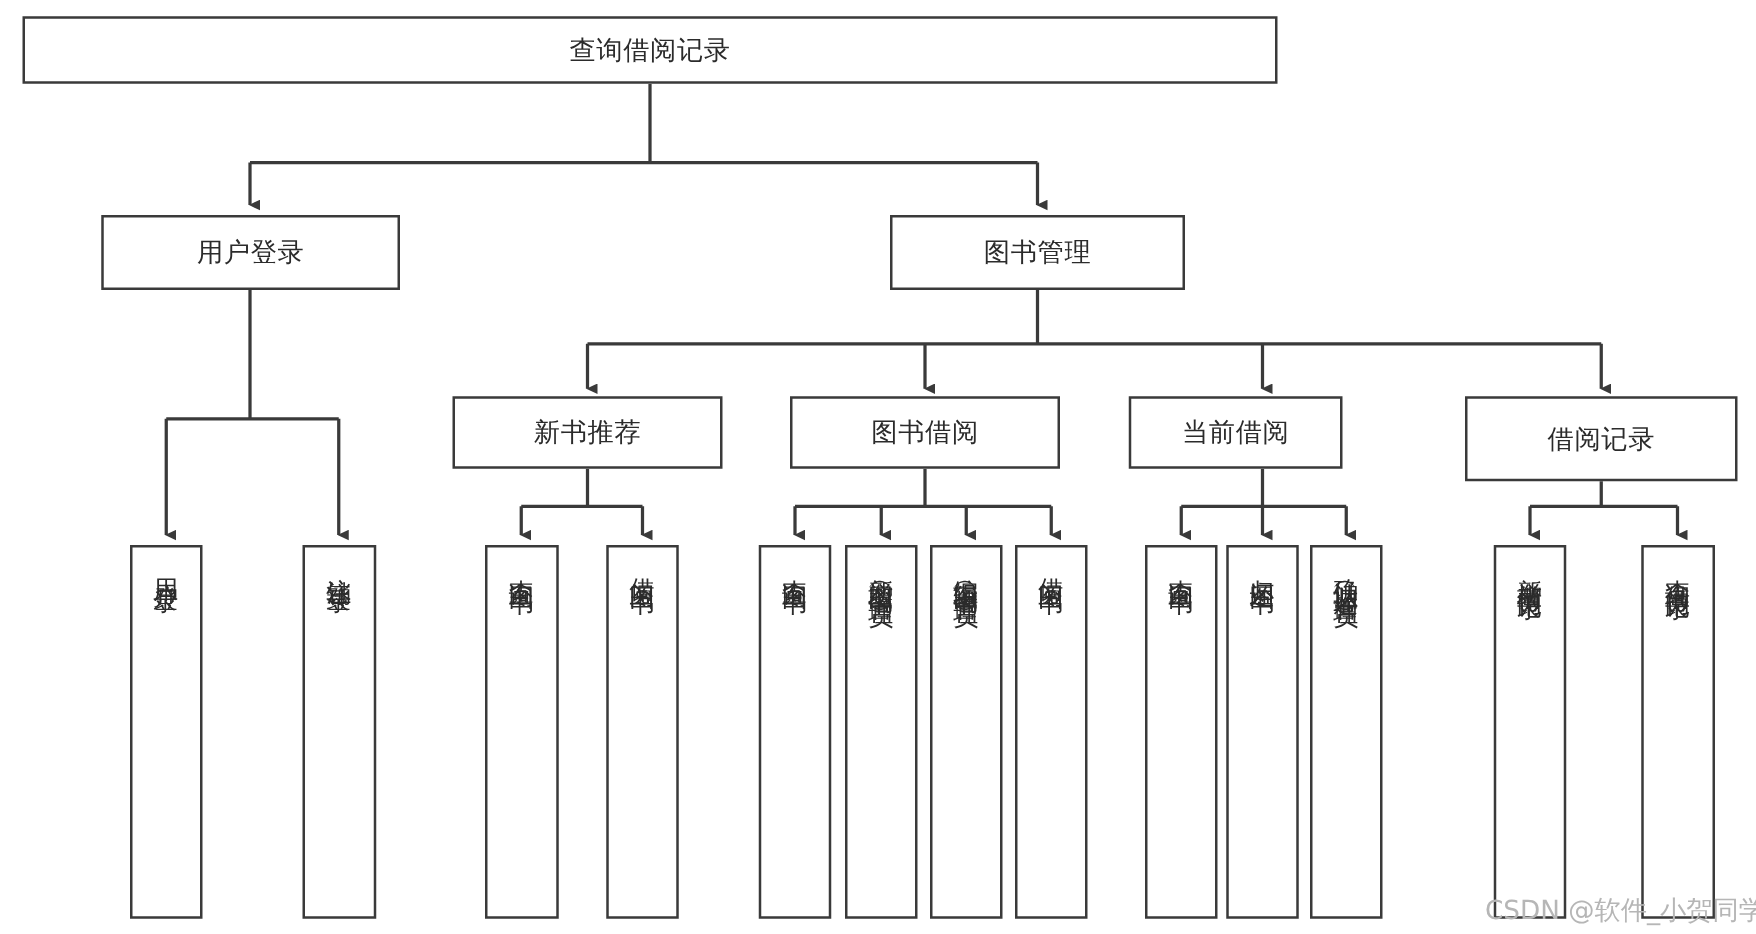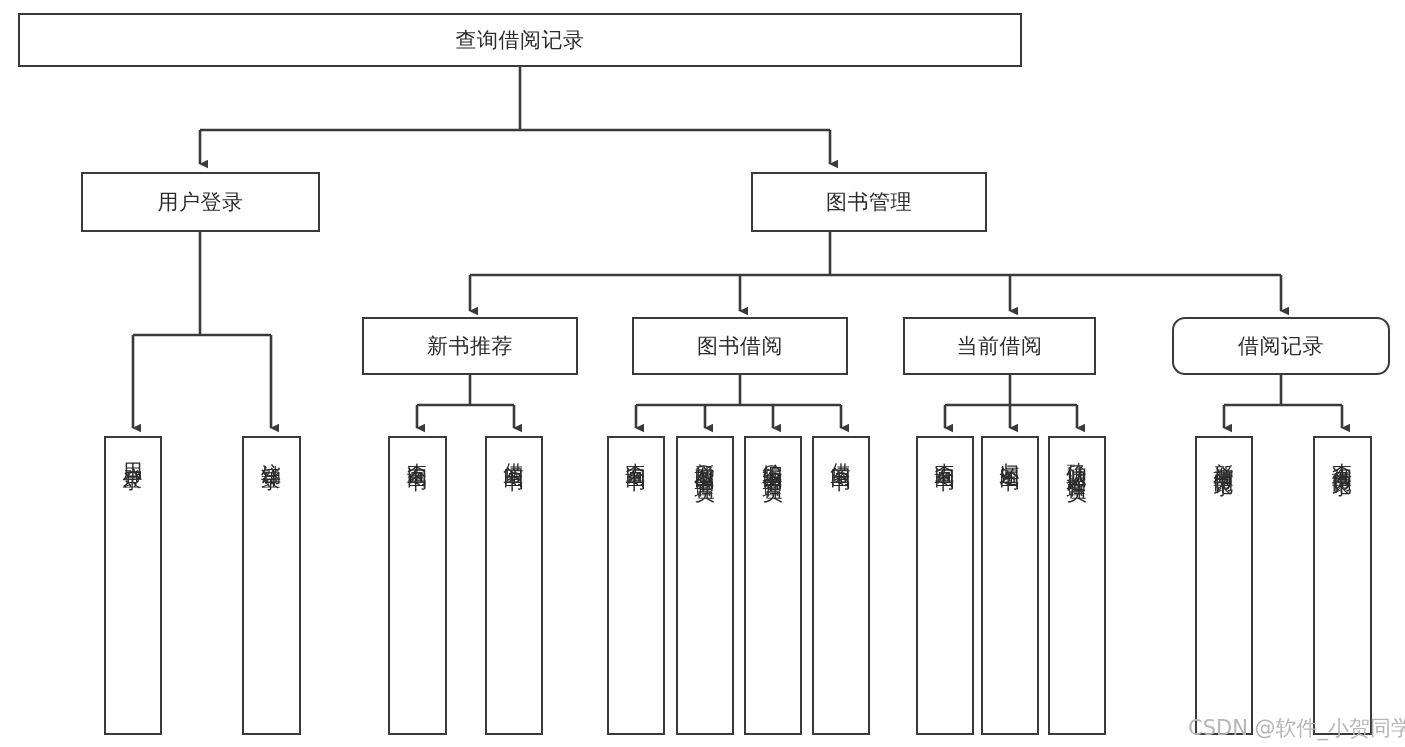--- a/index.html
+++ b/index.html
@@ -126,37 +126,37 @@
   </svg>
 
   <div class="node horizontal" style="left:18px; top:13px; width:1004px; height:54px;">
     <span class="node-label">查询借阅记录</span>
   </div>
 
   <div class="node horizontal" style="left:81px; top:172px; width:239px; height:60px;">
     <span class="node-label">用户登录</span>
   </div>
 
-  <div class="node horizontal" style="left:751px; top:172px; width:236px; height:60px;">
+  <div class="node horizontal" style="left:712px; top:172px; width:236px; height:60px;">
     <span class="node-label">图书管理</span>
   </div>
 
   <div class="node horizontal" style="left:362px; top:317px; width:216px; height:58px;align-items:center;">
     <span class="node-label">新书推荐</span>
   </div>
 
   <div class="node horizontal" style="left:632px; top:317px; width:216px; height:58px;">
     <span class="node-label">图书借阅</span>
   </div>
 
-  <div class="node horizontal" style="left:903px; top:317px; width:193px; height:58px;">
+  <div class="node horizontal" style="left:903px; top:317px; width:171px; height:58px;">
     <span class="node-label">当前借阅</span>
   </div>
 
-  <div class="node horizontal" style="left:1172px; top:317px; width:218px; height:58px;border-radius:13px;">
+  <div class="node horizontal" style="left:1172px; top:317px; width:218px; height:68px;">
     <span class="node-label">借阅记录</span>
   </div>
 
   <div class="node vertical" style="left:104px; top:436px; width:58px; height:299px;">
     <span class="node-label">用户登录</span>
   </div>
 
   <div class="node vertical" style="left:242px; top:436px; width:59px; height:299px;">
     <span class="node-label">注销登录</span>
   </div>

